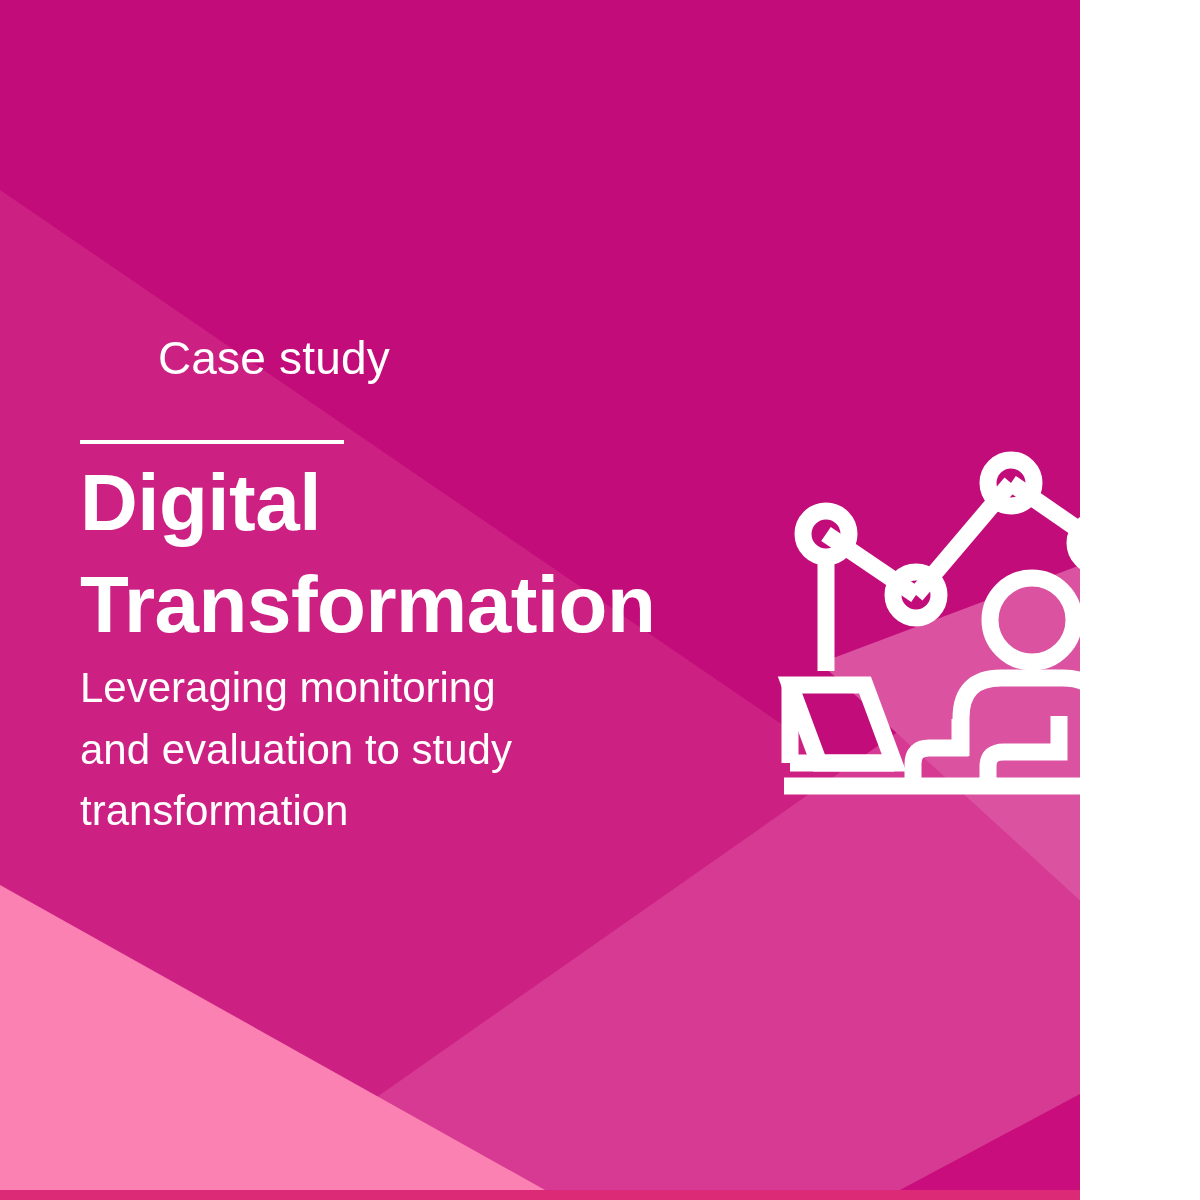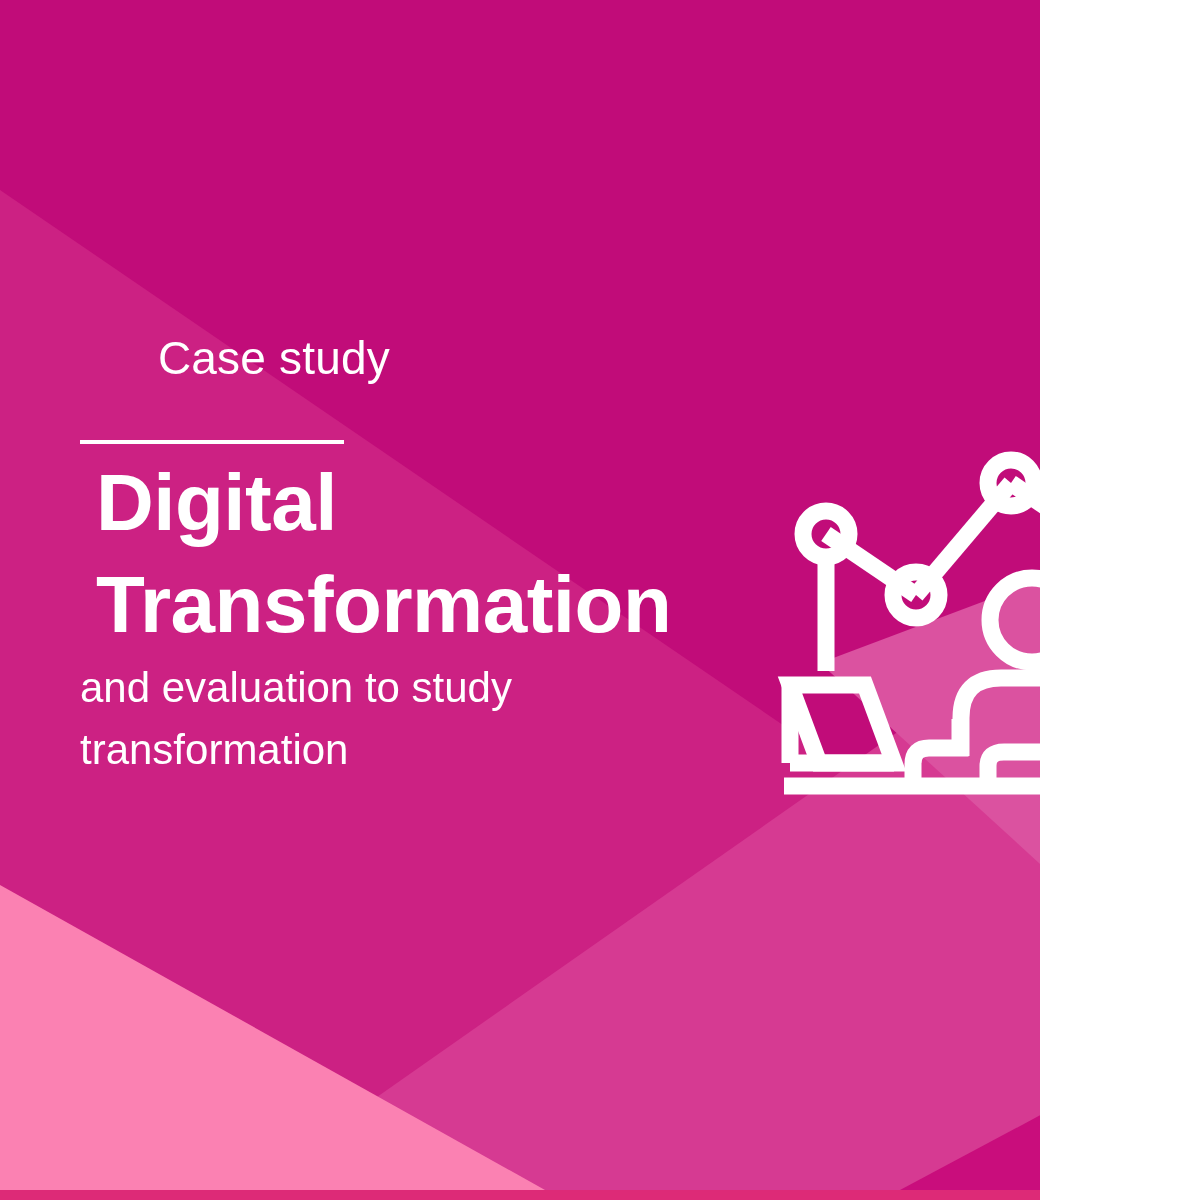--- a/index.html
+++ b/index.html
@@ -7,20 +7,21 @@
     padding: 0;
     background: #ffffff;
   }
   #card {
     position: relative;
     width: 1040px;
     height: 1200px;
     overflow: hidden;
     font-family: "Liberation Sans", sans-serif;
     background: #C10C79;
+    padding-left: 40px;
   }
   #bg {
     position: absolute;
     inset: 0;
     width: 1200px;
     height: 1200px;
     display: block;
   }
   #content {
     position: absolute;
@@ -52,21 +53,20 @@
   .headline {
     position: absolute;
     left: 80px;
     top: 398px;
     width: 640px;
     color: #ffffff;
     font-size: 80px;
     font-weight: 700;
     line-height: 1.28;
     letter-spacing: -0.5px;
-    margin-left: 16px;
   }
   .headline .l2 { display: block; }
 
   
   .subhead {
     position: absolute;
     left: 80px;
     top: 657px;
     width: 520px;
     color: #ffffff;
@@ -113,20 +113,21 @@
       <span>Case study</span>
       <span class="rule"></span>
     </div>
 
     <h1 class="headline">
       <span class="l1">Digital</span>
       <span class="l2">Transformation</span>
     </h1>
 
     <div class="subhead">
+      <span>Leveraging monitoring</span>
       <span>and evaluation to study</span>
       <span>transformation</span>
     </div>
 
     <div class="icon-wrap">
       <svg viewBox="0 0 370 370" fill="none" stroke="#FFFFFF" stroke-width="17" stroke-linecap="butt" stroke-linejoin="miter">
 
         <g>
           <line x1="50" y1="96" x2="140" y2="157"></line>
           <line x1="140" y1="157" x2="235" y2="45"></line>

